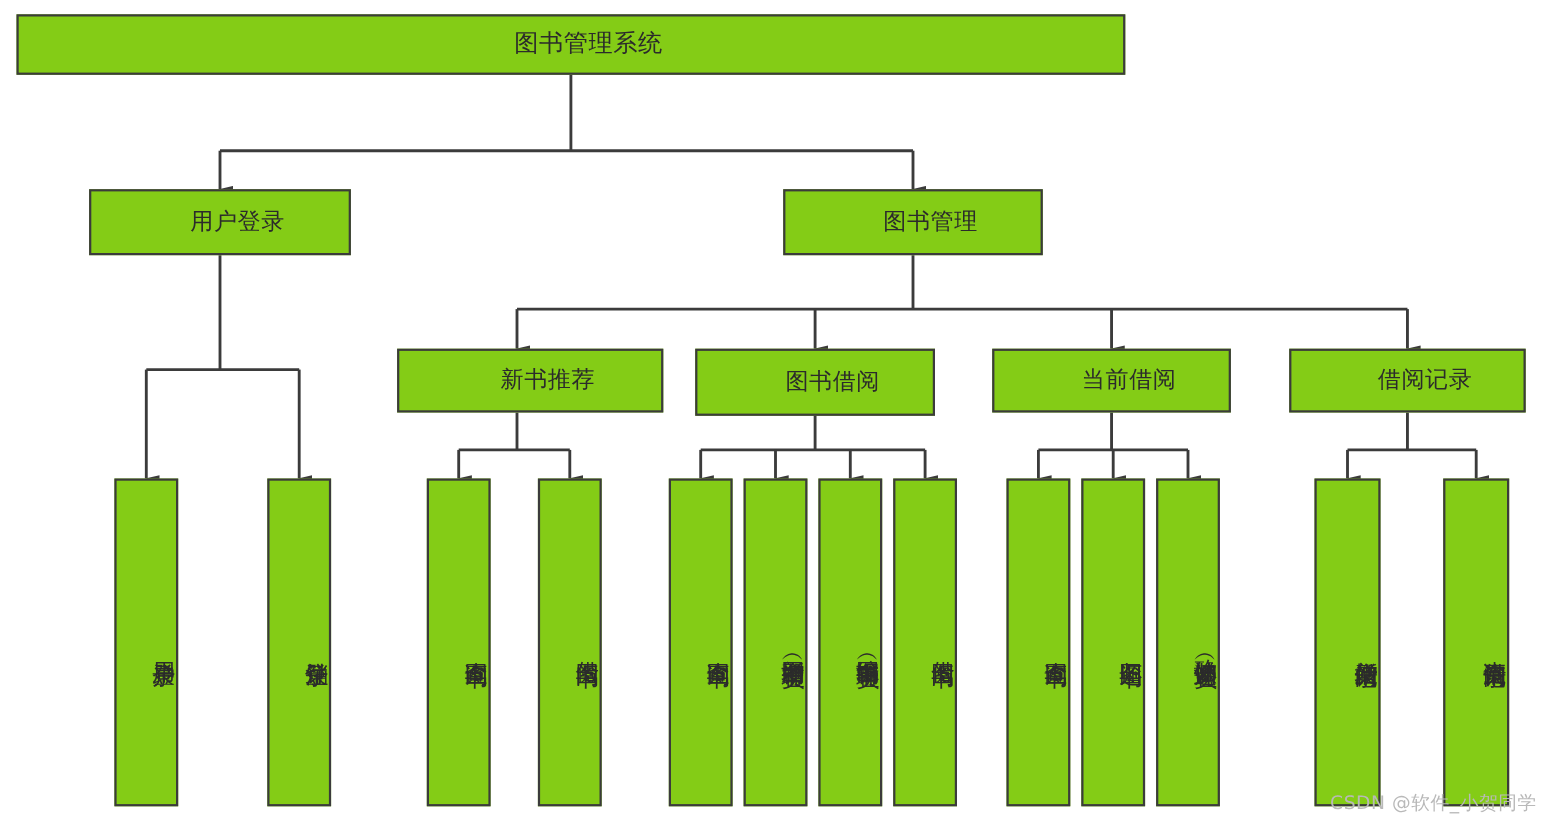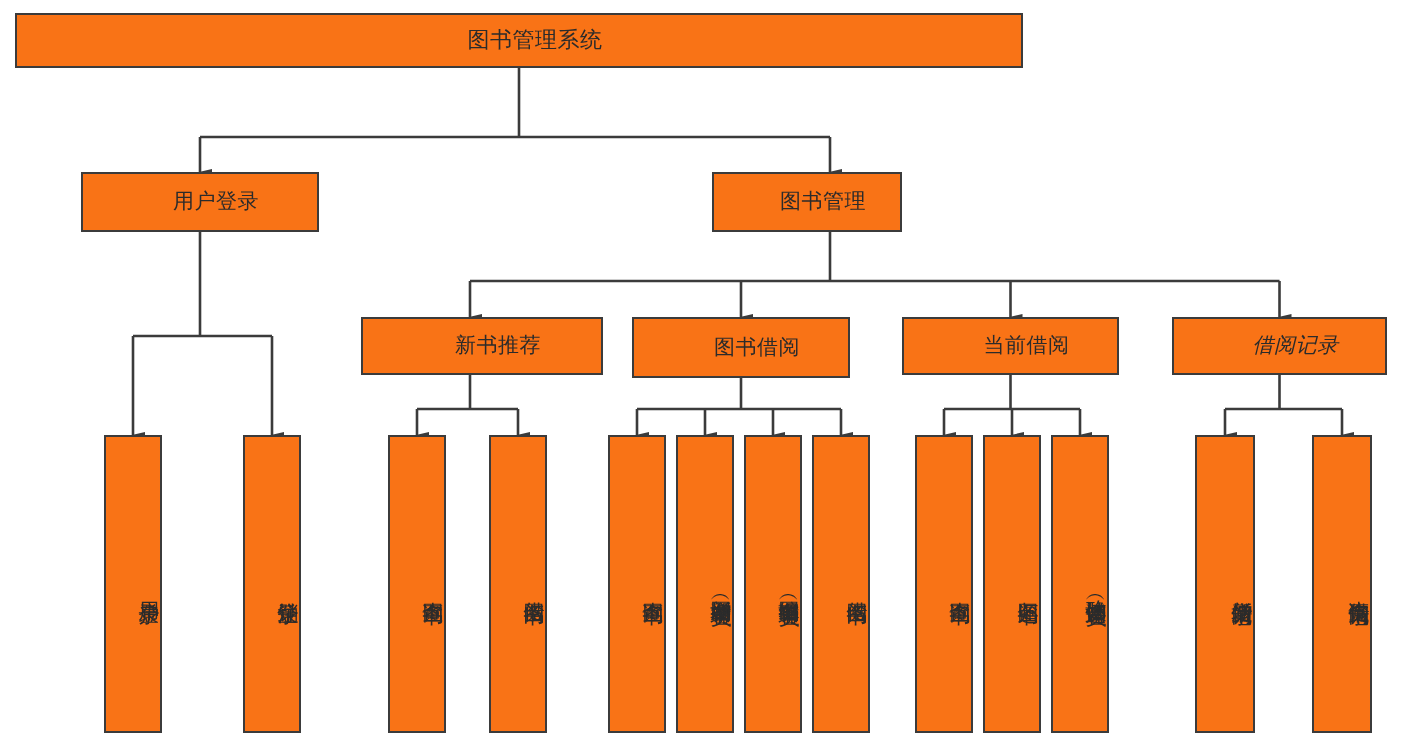--- a/index.html
+++ b/index.html
@@ -21,21 +21,21 @@
     left: 0;
     top: 0;
     width: 1405px;
     height: 747px;
     pointer-events: none;
   }
   .node {
     position: absolute;
     box-sizing: border-box;
     border: 2px solid #3b3b3b;
-    background: #f97316;
+    background: #84cc16;
     display: flex;
     align-items: center;
     justify-content: center;
     color: #2b2b2b;
     padding-left: 32px;
   }
   .node.horiz {
     font-size: 21px;
     line-height: 1.1;
     letter-spacing: 0.5px;
@@ -117,33 +117,33 @@
       </g>
   </svg>
 
   <div id="nodes-layer">
       <div class="node horiz" id="title-node" style="left: 15px; top: 13px; width: 1008px; height: 55px;">
         <span class="label">图书管理系统</span>
       </div>
       <div class="node horiz" id="node-user-login" style="left: 81px; top: 172px; width: 238px; height: 60px;">
         <span class="label">用户登录</span>
       </div>
-      <div class="node horiz" id="node-book-manage" style="left: 712px; top: 172px; width: 190px; height: 60px;">
+      <div class="node horiz" id="node-book-manage" style="left: 712px; top: 172px; width: 236px; height: 60px;">
         <span class="label">图书管理</span>
       </div>
       <div class="node horiz" id="node-new-book-rec" style="left: 361px; top: 317px; width: 242px; height: 58px;">
         <span class="label">新书推荐</span>
       </div>
       <div class="node horiz" id="node-book-borrow" style="left: 632px; top: 317px; width: 218px; height: 61px;">
         <span class="label">图书借阅</span>
       </div>
       <div class="node horiz" id="node-current-borrow" style="left: 902px; top: 317px; width: 217px; height: 58px; text-align: right;">
         <span class="label">当前借阅</span>
       </div>
-      <div class="node horiz" id="node-borrow-record" style="left: 1172px; top: 317px; width: 215px; height: 58px; font-style: italic;">
+      <div class="node horiz" id="node-borrow-record" style="left: 1172px; top: 317px; width: 215px; height: 58px;">
         <span class="label">借阅记录</span>
       </div>
       <div class="node vert" id="node-leaf-user-login" style="left: 104px; top: 435px; width: 58px; height: 298px;">
         <span class="label">用户登录</span>
       </div>
       <div class="node vert" id="node-leaf-logout" style="left: 243px; top: 435px; width: 58px; height: 298px;">
         <span class="label">注销登录</span>
       </div>
       <div class="node vert" id="node-leaf-query-book-rec" style="left: 388px; top: 435px; width: 58px; height: 298px;">
         <span class="label">查询图书</span>
@@ -173,13 +173,14 @@
         <span class="label">确认归还（管理员）</span>
       </div>
       <div class="node vert" id="node-leaf-add-record" style="left: 1195px; top: 435px; width: 60px; height: 298px;">
         <span class="label">新增借阅记录</span>
       </div>
       <div class="node vert" id="node-leaf-query-record" style="left: 1312px; top: 435px; width: 60px; height: 298px;">
         <span class="label">查询借阅记录</span>
       </div>
     </div>
 
+  <div id="watermark">CSDN @软件_小贺同学</div>
 </div>
 
 </body></html>

